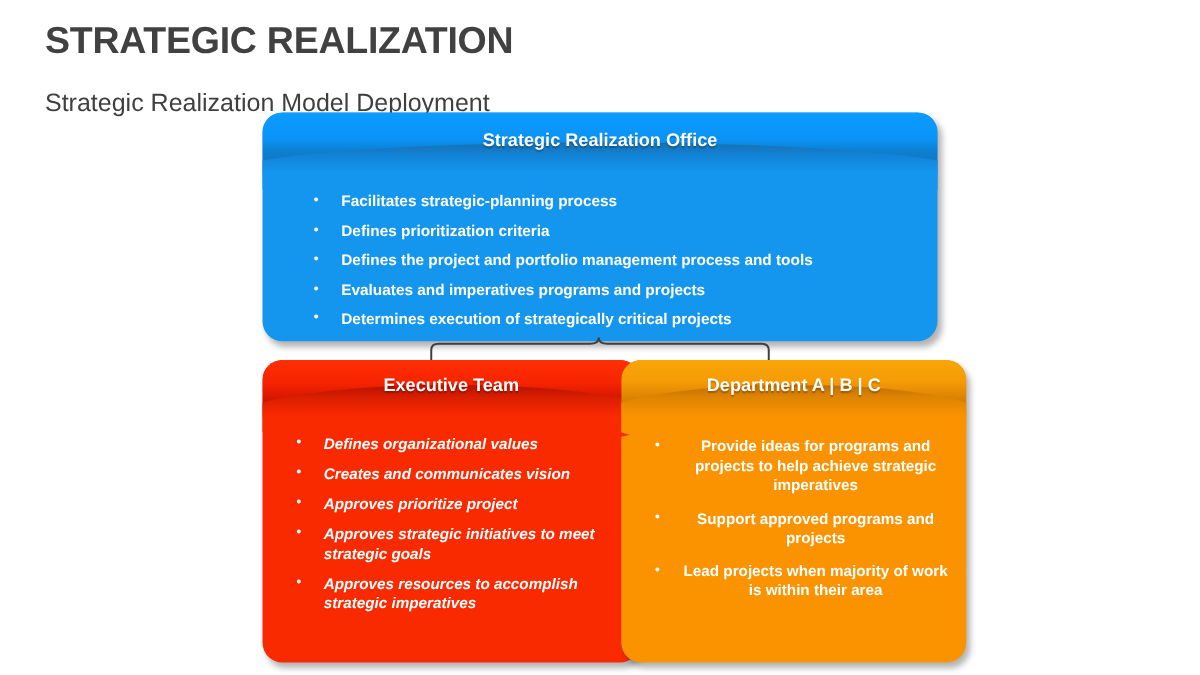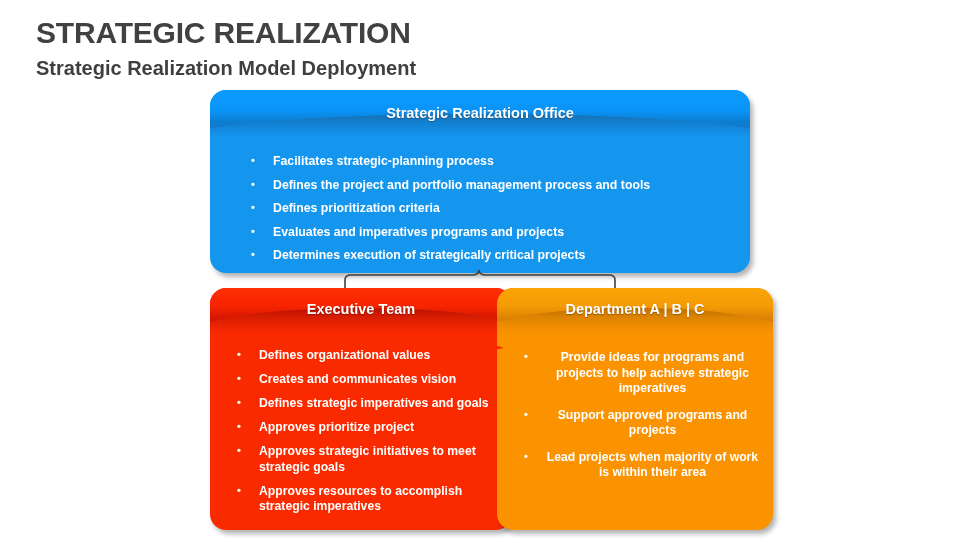--- a/index.html
+++ b/index.html
@@ -22,23 +22,23 @@
     top: 16px;
     font-size: 30px;
     font-weight: bold;
     color: #414141;
     letter-spacing: -0.2px;
     white-space: nowrap;
   }
   #slide-subtitle {
     position: absolute;
     left: 36px;
-    top: 57px;
+    top: 72px;
     font-size: 20px;
-    font-weight: bold;
+    font-weight: normal;
     color: #3f3f3f;
     white-space: nowrap;
   }
 
   
   .card {
     position: absolute;
     border-radius: 16px;
     box-shadow: 3px 4px 5px rgba(0,0,0,0.30);
     overflow: hidden;
@@ -129,20 +129,21 @@
     line-height: 43px;
     font-size: 14.5px;
     background: linear-gradient(to bottom, #ff2f04 0%, #f62400 40%, #d81800 64%, #b71100 100%);
     text-shadow: 0 1px 1px rgba(0,0,0,0.25);
   }
   #card-executive .card-header::after {
     background: linear-gradient(to bottom, #b71100 0%, #d81e02 18%, #fa2a00 48%);
   }
   #card-executive .card-body {
     padding: 14px 14px 0 26px;
+    font-style: italic;
   }
   #card-executive ul.bullets li {
     font-size: 12.2px;
     line-height: 15.5px;
     margin-bottom: 8.5px;
   }
 
   
   #card-department {
     left: 497px;
@@ -184,39 +185,38 @@
 <body>
 
 <div id="slide-title">STRATEGIC REALIZATION</div>
 <div id="slide-subtitle">Strategic Realization Model Deployment</div>
 
 <div class="card" id="card-office">
   <div class="card-header">Strategic Realization Office</div>
   <div class="card-body">
     <ul class="bullets">
       <li>Facilitates strategic-planning process</li>
+      <li>Defines prioritization criteria</li>
       <li>Defines the project and portfolio management process and tools</li>
-      <li>Defines prioritization criteria</li>
       <li>Evaluates and imperatives programs and projects</li>
       <li>Determines execution of strategically critical projects</li>
     </ul>
   </div>
 </div>
 
 <svg id="connector" viewBox="0 0 300 26">
   <path d="M15,25 L15,12 Q15,7 21,7 L142,7 Q149,7 149,2 Q149,7 156,7 L279,7 Q285,7 285,12 L285,25" fill="none" stroke="#3f3f3f" stroke-width="1.6" stroke-linecap="round"></path>
 </svg>
 
 <div class="card" id="card-executive">
   <div class="card-header">Executive Team</div>
   <div class="card-body">
     <ul class="bullets">
       <li>Defines organizational values</li>
       <li>Creates and communicates vision</li>
-      <li>Defines strategic imperatives and goals</li>
       <li>Approves prioritize project</li>
       <li>Approves strategic initiatives to meet strategic goals</li>
       <li>Approves resources to accomplish strategic imperatives</li>
     </ul>
   </div>
 </div>
 
 <div class="card" id="card-department">
   <div class="card-header">Department A | B | C</div>
   <div class="card-body">

